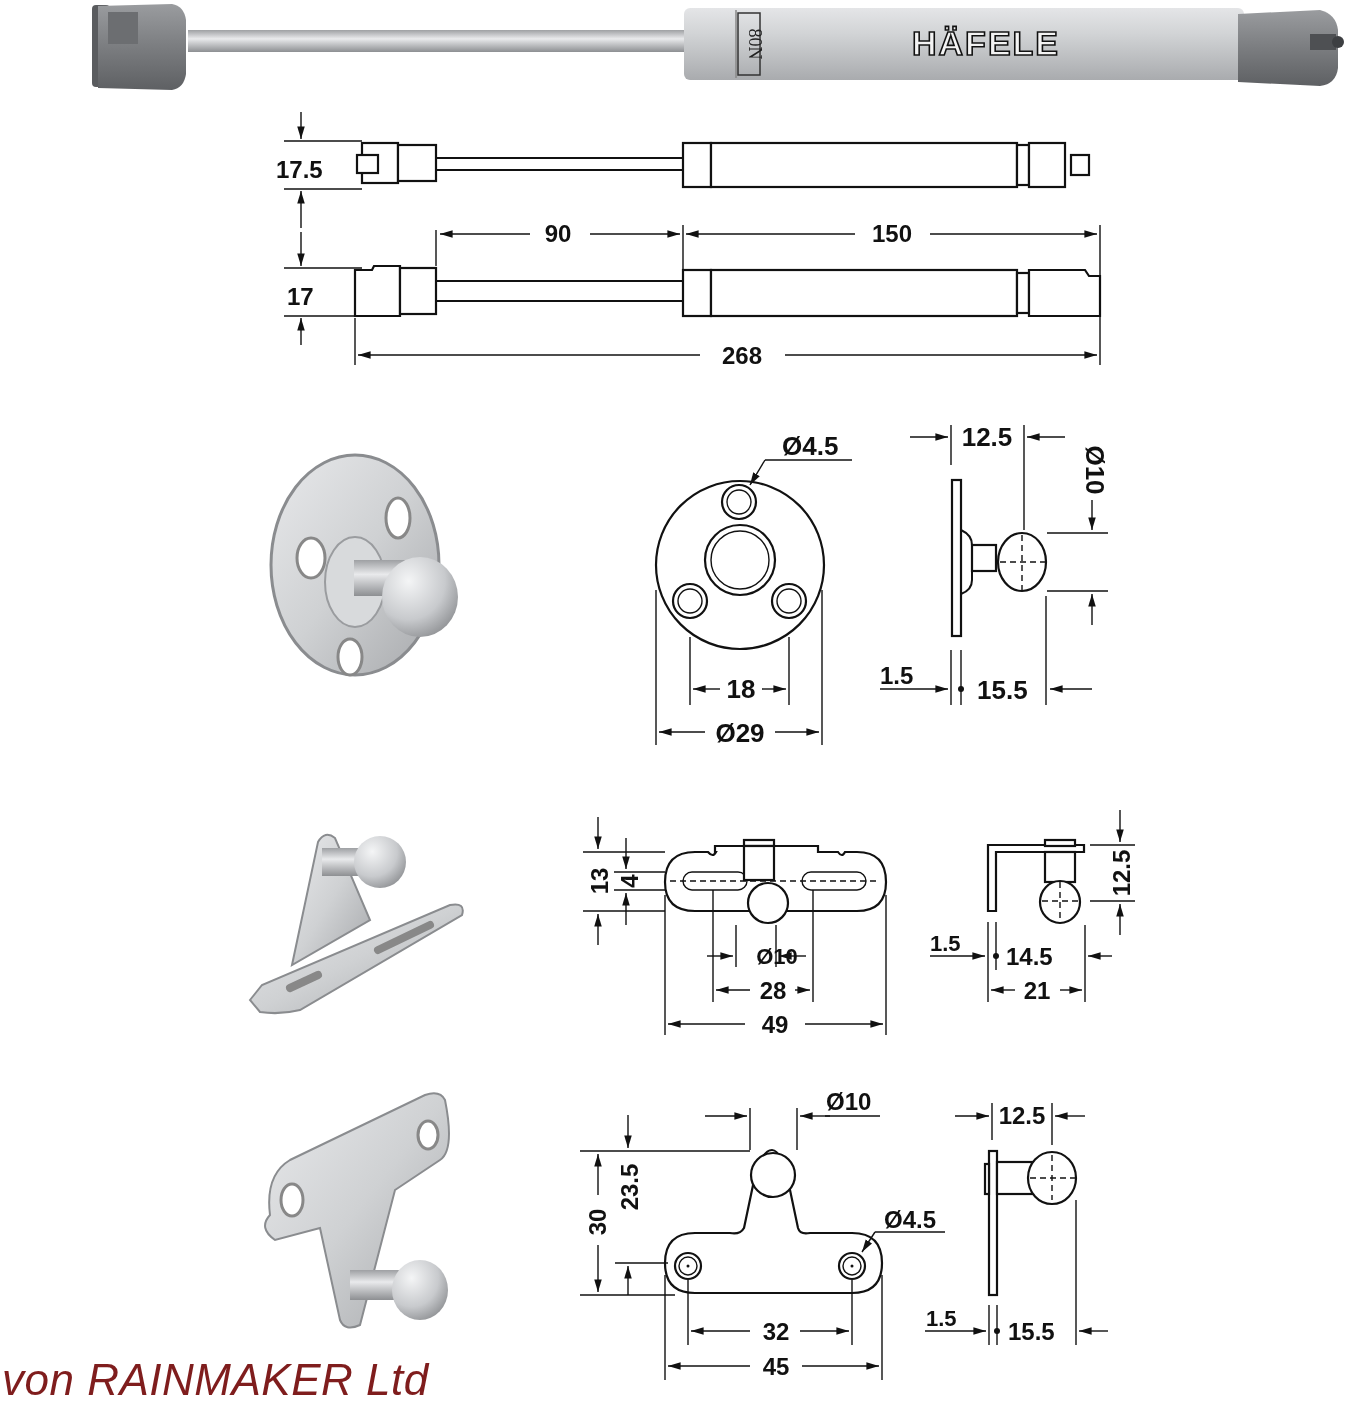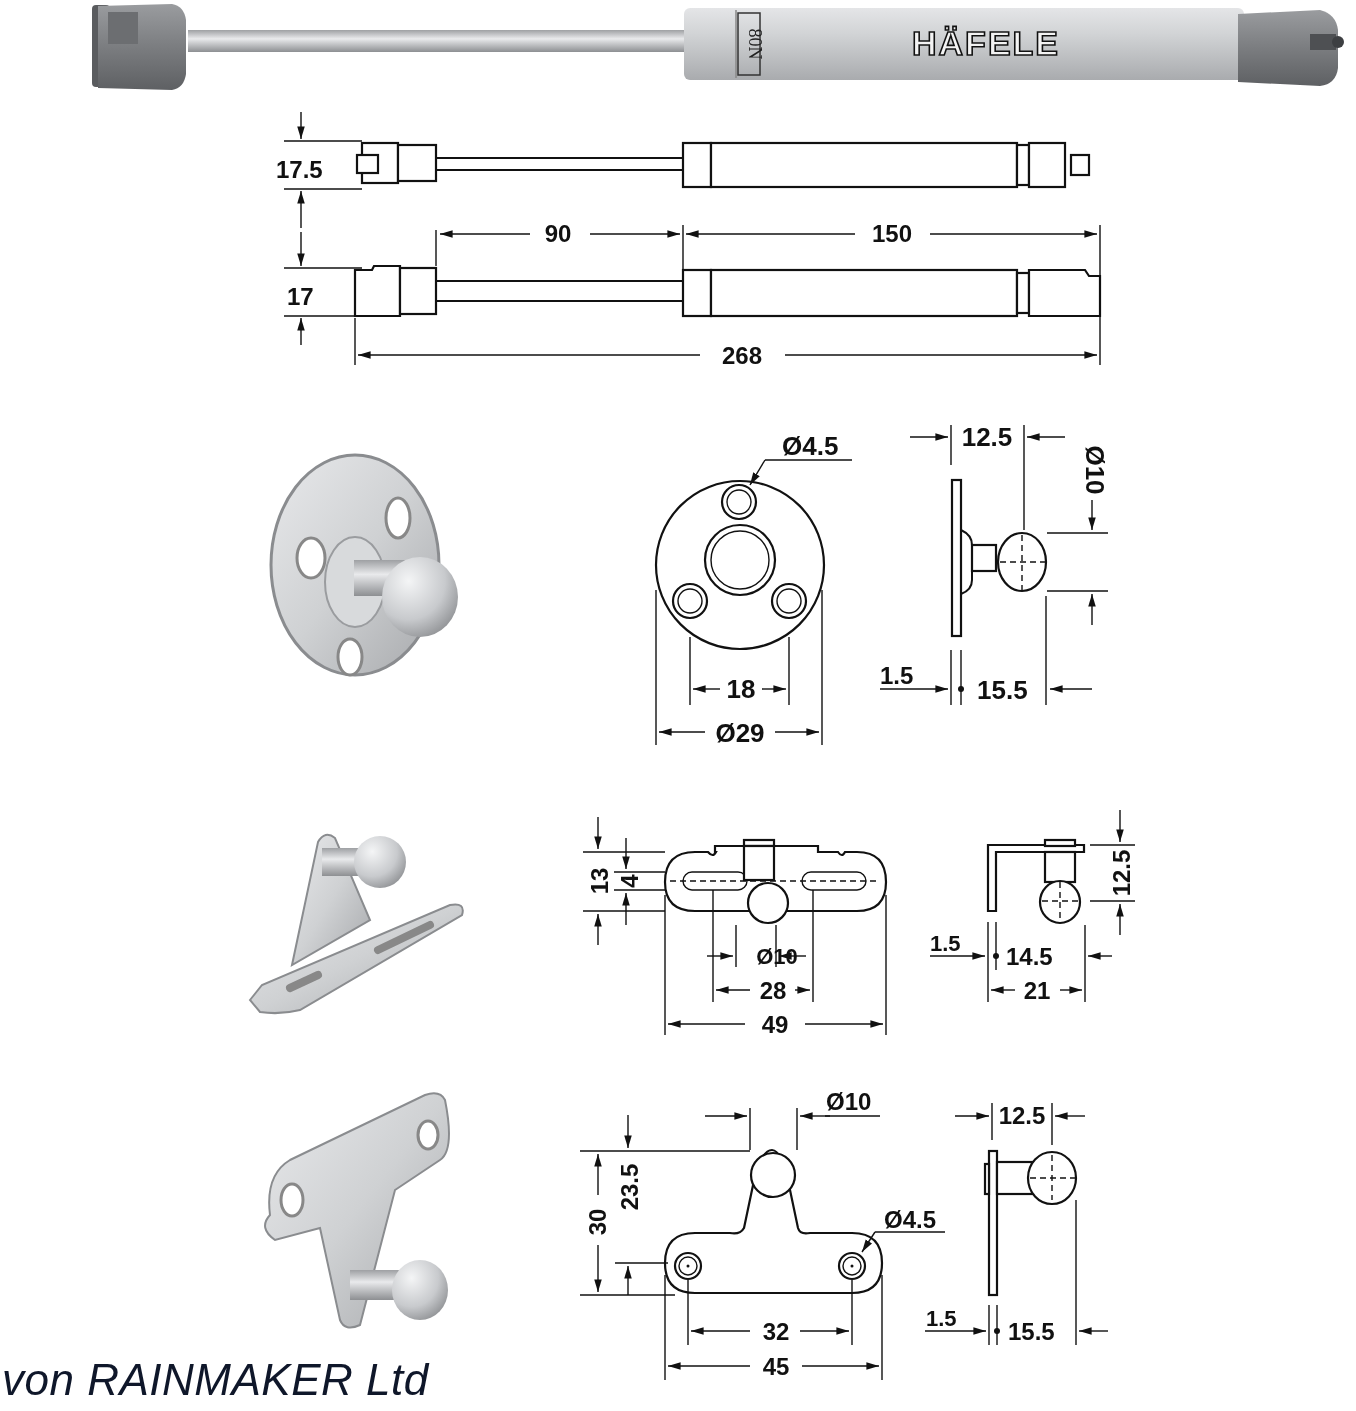--- a/index.html
+++ b/index.html
@@ -3,21 +3,21 @@
 <meta charset="utf-8">
 <style>
   html,body{margin:0;padding:0;background:#ffffff;}
   body{width:1356px;height:1411px;position:relative;overflow:hidden;font-family:"Liberation Sans",sans-serif;}
   svg{position:absolute;left:0;top:0;}
   .dim{font-family:"Liberation Sans",sans-serif;font-weight:bold;fill:#111;}
   .ln{stroke:#111;stroke-width:2;fill:none;}
   .thin{stroke:#111;stroke-width:1.4;fill:none;}
   .part{stroke:#111;stroke-width:2.2;fill:#fff;}
   .dash{stroke:#111;stroke-width:1.4;stroke-dasharray:6 4;fill:none;}
-  .watermark{position:absolute;left:2px;top:1358px;font-family:"Liberation Sans",sans-serif;font-style:italic;font-size:44px;color:#0f172a;letter-spacing:0.5px;line-height:1;}
+  .watermark{position:absolute;left:2px;top:1358px;font-family:"Liberation Sans",sans-serif;font-style:italic;font-size:44px;color:#7f1d1d;letter-spacing:0.5px;line-height:1;}
 </style>
 </head>
 <body>
 
 <svg width="1356" height="1411" viewBox="0 0 1356 1411" xmlns="http://www.w3.org/2000/svg">
   <defs>
     <linearGradient id="cylGrad" x1="0" y1="0" x2="0" y2="1">
       <stop offset="0" stop-color="#e4e5e7"></stop>
       <stop offset="0.35" stop-color="#d2d4d6"></stop>
       <stop offset="1" stop-color="#a9abae"></stop>

